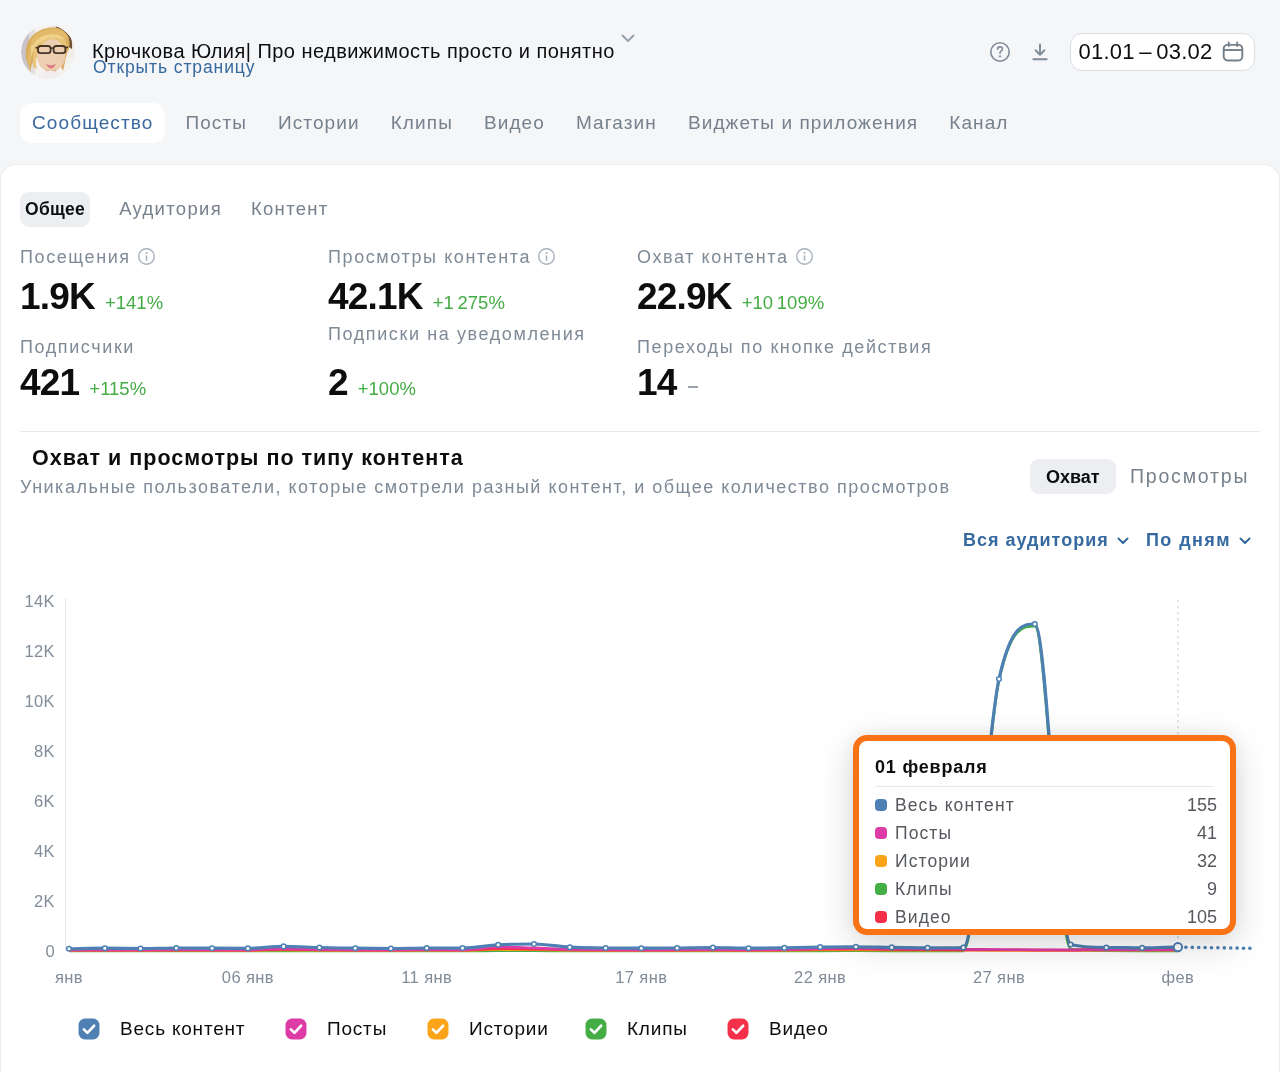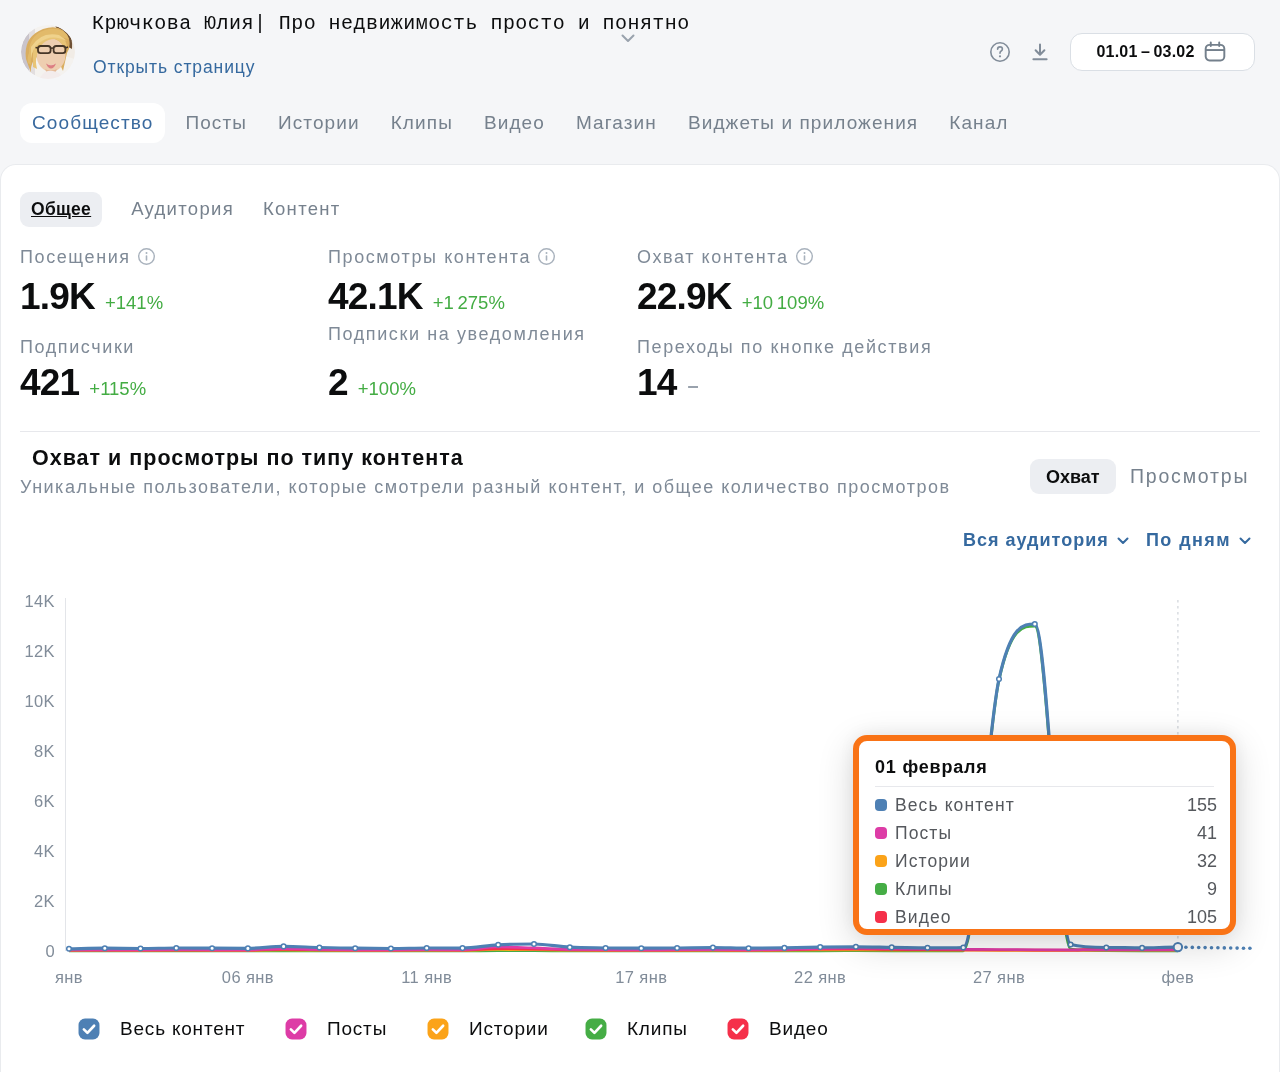--- a/index.html
+++ b/index.html
@@ -51,39 +51,39 @@
 <rect x="17" y="21" width="12.6" height="7.2" rx="2.6" fill="none" stroke="#463627" stroke-width="1.8"></rect>
 <rect x="32.6" y="21" width="11.8" height="7.2" rx="2.6" fill="none" stroke="#463627" stroke-width="1.8"></rect>
 <path d="M29.6 23.5 Q31.2 22.4 32.6 23.5" fill="none" stroke="#463627" stroke-width="1.5"></path>
 <path d="M44.4 23 L47 22" stroke="#463627" stroke-width="1.4"></path>
 <path d="M17 23 L14.5 22.5" stroke="#463627" stroke-width="1.4"></path>
 <path d="M25 38.5 Q30 41.5 35 38.5 Q33 43.5 30 43.5 Q27 43.5 25 38.5 Z" fill="#dc7e82"></path>
 <path d="M26 39.3 Q30 41.2 34 39.3 Q30 40.8 26 39.3 Z" fill="#fff" opacity="0.85"></path>
 <path d="M20 51 Q24 45 32 46 Q40 47 42 54 L18 54 Z" fill="#f3ecec"></path>
 </g>
       </svg></div>
-<div class="abs title" style="left:92px;top:12px;font-family:Liberation Mono, monospace;">Крючкова Юлия| Про недвижимость просто и понятно</div>
+<div class="abs title" style="left:92px;top:40px;">Крючкова Юлия| Про недвижимость просто и понятно</div>
 <svg class="abs" style="left:621px;top:34px" width="14" height="9" viewBox="0 0 14 9">
       <path d="M1.5 1.5 L7 7 L12.5 1.5" fill="none" stroke="#99a2ad" stroke-width="2" stroke-linecap="round" stroke-linejoin="round"></path>
     </svg>
 <div class="abs link" style="left:93px;top:57px;">Открыть страницу</div>
 
 <svg class="abs" style="left:988px;top:40px" width="24" height="24" viewBox="0 0 24 24">
 <circle cx="12" cy="12" r="9.2" fill="none" stroke="#818c99" stroke-width="1.6"></circle>
 <path d="M9.6 9.3 Q9.6 6.9 12 6.9 Q14.4 6.9 14.4 9.1 Q14.4 10.5 12.9 11.3 Q12 11.8 12 13.2" fill="none" stroke="#818c99" stroke-width="1.6" stroke-linecap="round"></path>
 <circle cx="12" cy="16.3" r="1.1" fill="#818c99"></circle>
     </svg>
 
 <svg class="abs" style="left:1028px;top:40px" width="24" height="24" viewBox="0 0 24 24">
 <path d="M12 4.5 L12 14.5 M7.6 10.3 L12 14.8 L16.4 10.3" fill="none" stroke="#818c99" stroke-width="2" stroke-linecap="round" stroke-linejoin="round"></path>
 <path d="M5.4 19.2 L18.6 19.2" stroke="#818c99" stroke-width="2" stroke-linecap="round"></path>
     </svg>
 
 <div class="abs" style="left:1070px;top:33px;width:185px;height:38px;background:#fff;border:1px solid #dadfe5;border-radius:12px;display:flex;align-items:center;justify-content:center;">
-<span style="font-size:16px;font-weight:700;color:#0c0d0e;letter-spacing:0.2px;">01.01 – 03.02</span>
+<span style="font-size:22px;font-weight:400;color:#0c0d0e;letter-spacing:0.2px;">01.01 – 03.02</span>
 <svg width="26" height="26" viewBox="0 0 24 24" style="margin-left:8px">
         <rect x="3.4" y="5.4" width="17.2" height="14.4" rx="3.6" fill="none" stroke="#74808c" stroke-width="1.8"></rect>
         <path d="M3.4 10.2 L20.6 10.2" stroke="#74808c" stroke-width="1.8"></path>
         <path d="M8.1 3.2 L8.1 6.4 M15.9 3.2 L15.9 6.4" stroke="#74808c" stroke-width="1.8" stroke-linecap="round"></path>
       </svg>
 </div>
 
 <div class="abs" style="left:20px;top:104px;height:38px;display:flex;align-items:center;gap:31px;">
 <div class="tab pill-w">Сообщество</div>
 <div class="tab">Посты</div>
@@ -91,21 +91,21 @@
       <div class="tab">Клипы</div>
       <div class="tab">Видео</div>
       <div class="tab">Магазин</div>
       <div class="tab">Виджеты и приложения</div>
       <div class="tab">Канал</div>
 </div>
 
 <div class="card"></div>
 
 <div class="abs" style="left:20px;top:193px;height:32px;display:flex;align-items:center;gap:29px;z-index:2;">
-<div class="itab pill-g" style="padding:7px 11px;font-size:17.5px;letter-spacing:0.3px;text-decoration:underline;">Общее</div>
+<div class="itab pill-g" style="padding:7px 5px;font-size:17.5px;letter-spacing:0.3px;">Общее</div>
 <div class="itab">Аудитория</div>
 <div class="itab">Контент</div>
 </div>
 
 <div class="abs" style="left:20px;top:247px;z-index:2"><span class="slabel">Посещения</span><svg width="19" height="19" viewBox="0 0 19 19" style="margin-left:6px;vertical-align:-3px">
         <circle cx="9.5" cy="9.5" r="7.8" fill="none" stroke="#a9b2bd" stroke-width="1.4"></circle>
         <circle cx="9.5" cy="6.1" r="1" fill="#a9b2bd"></circle>
         <rect x="8.7" y="8.3" width="1.6" height="5.4" rx="0.8" fill="#a9b2bd"></rect>
       </svg></div>
 <div class="abs" style="left:328px;top:247px;z-index:2"><span class="slabel">Просмотры контента</span><svg width="19" height="19" viewBox="0 0 19 19" style="margin-left:6px;vertical-align:-3px">

